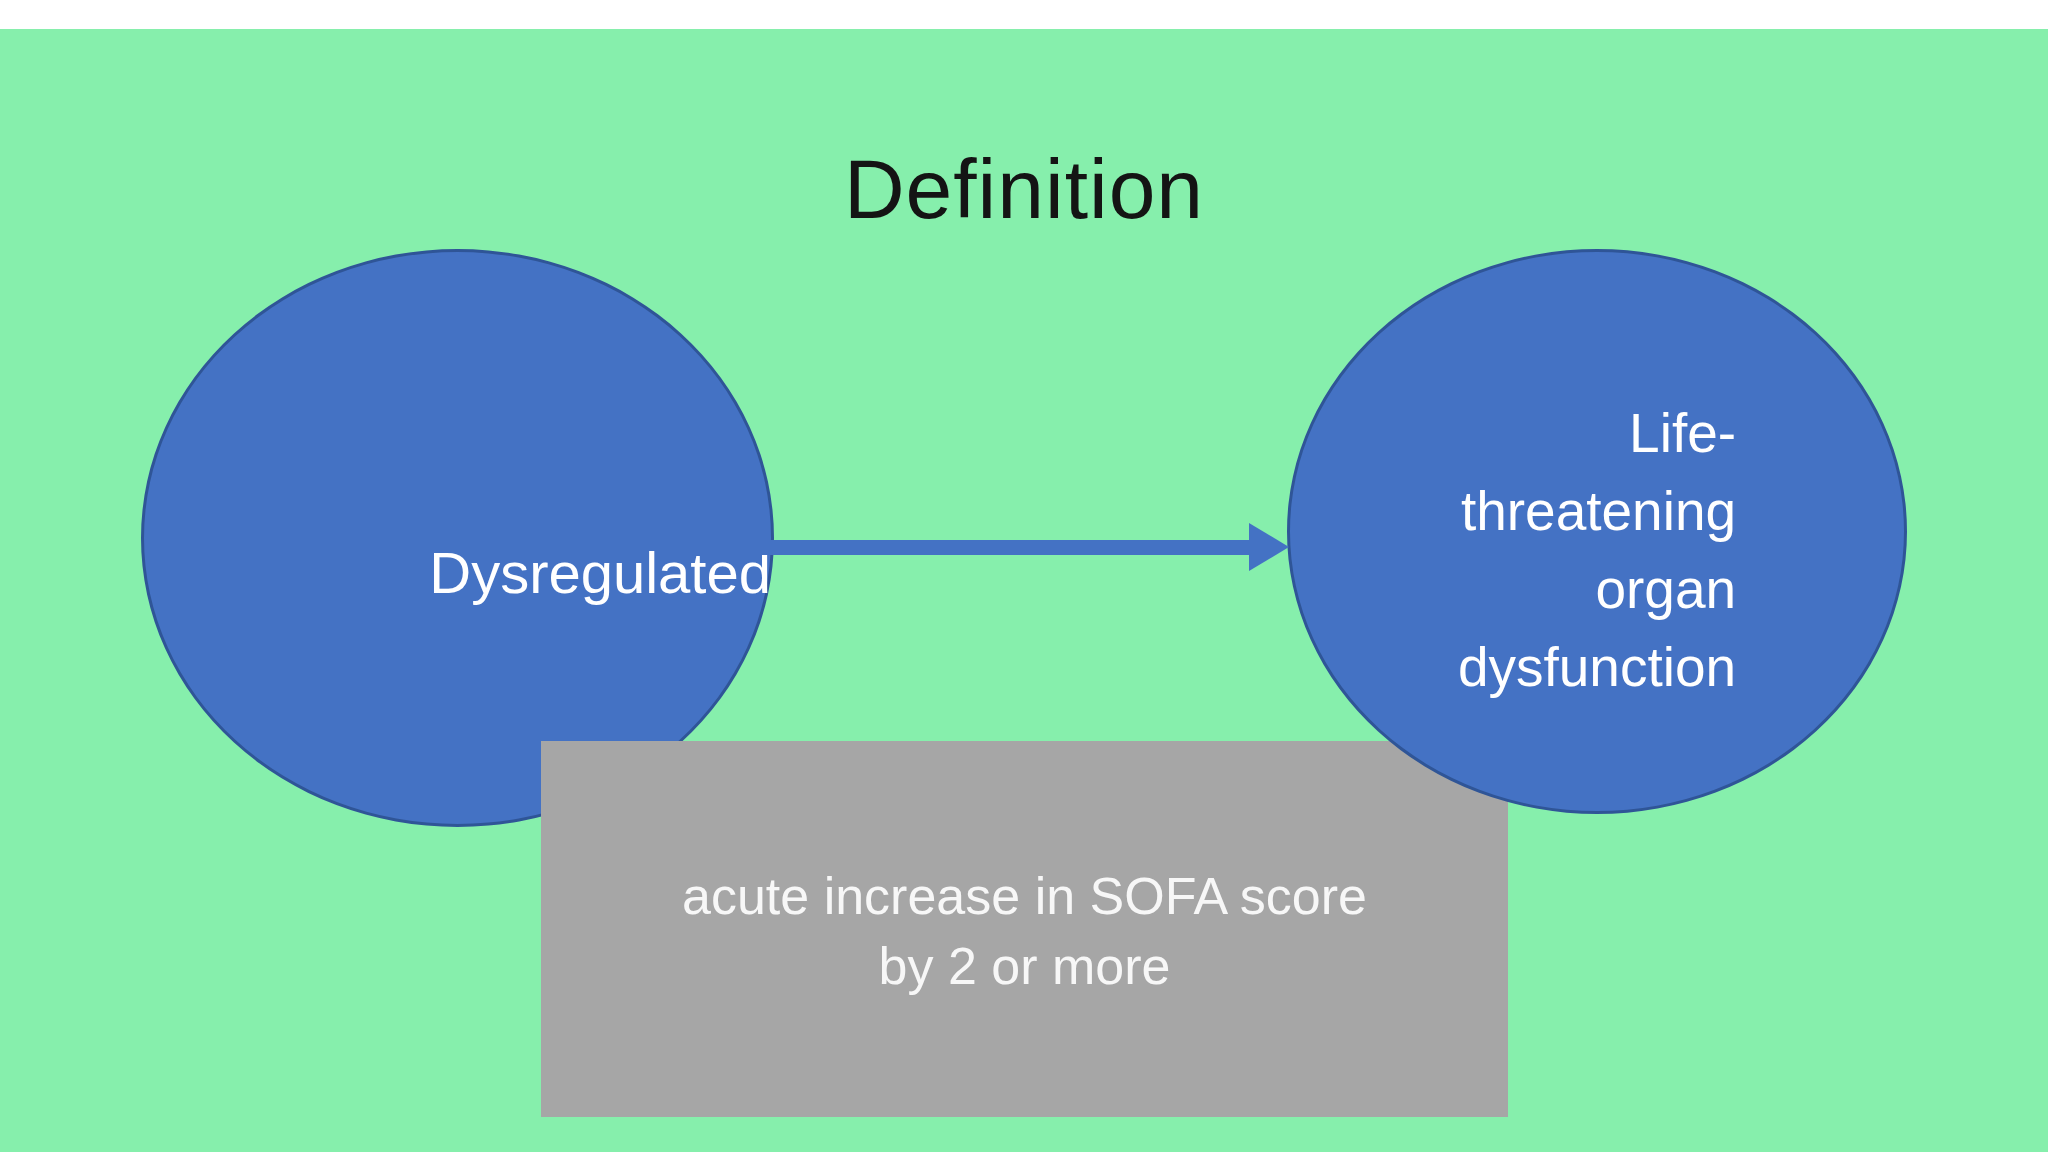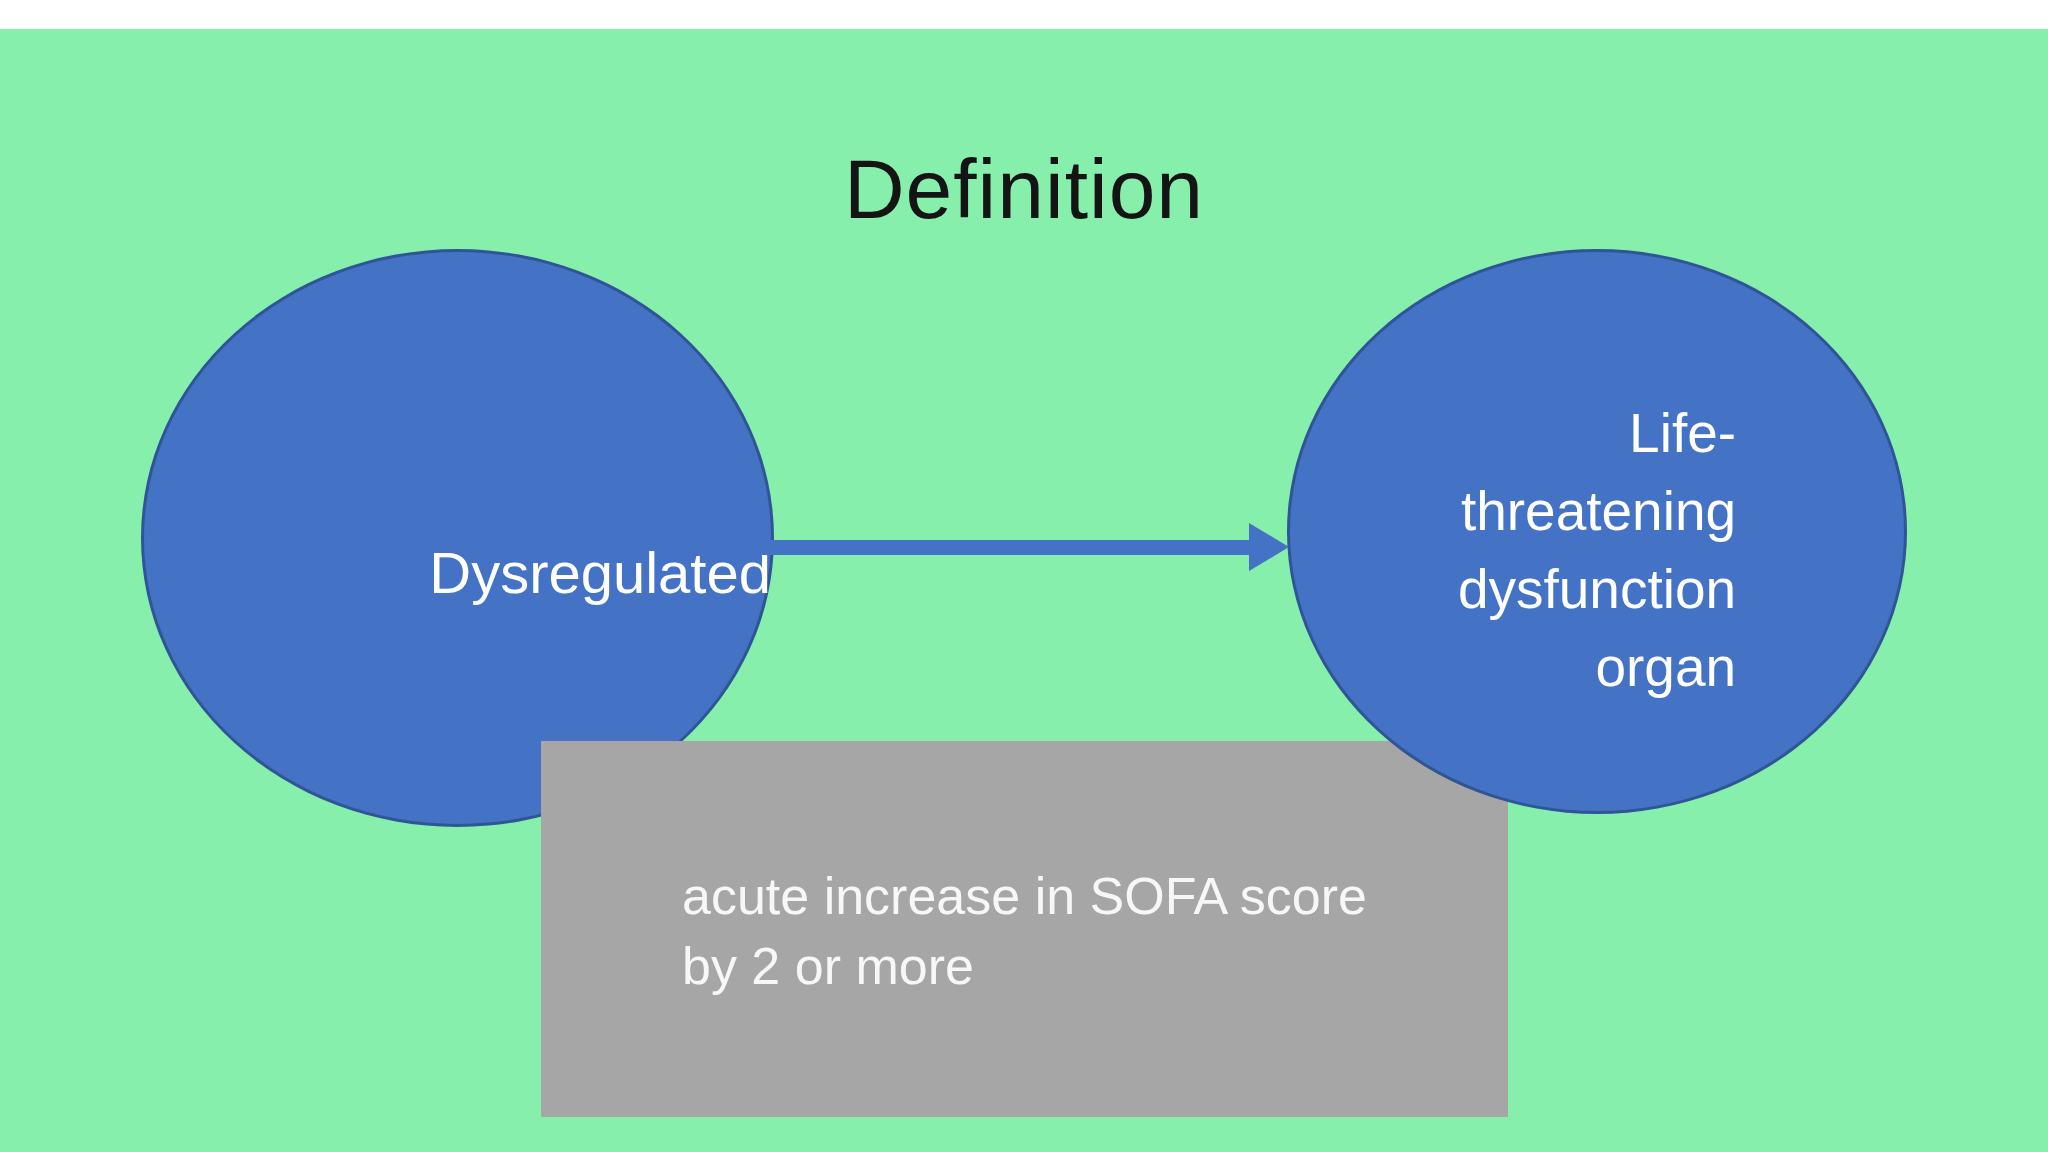--- a/index.html
+++ b/index.html
@@ -70,20 +70,21 @@
     position: absolute;
     left: 541px;
     top: 712px;
     width: 967px;
     height: 376px;
     background: #A6A6A6;
     z-index: 2;
     display: flex;
     align-items: center;
     justify-content: center;
+    text-align: center;
     color: #f7f7f7;
   }
   #criteria-box .shape-text {
     font-size: 52px;
     line-height: 70px;
     transform: translateY(2px);
   }
   #arrow {
     position: absolute;
     left: 757px;
@@ -128,22 +129,22 @@
     <div class="shape-text">
       <div>acute increase in SOFA score</div>
       <div>by 2 or more</div>
     </div>
   </div>
 
   <div class="ellipse" id="right-ellipse">
     <div class="shape-text">
       <div>Life-</div>
       <div>threatening</div>
+      <div>organ</div>
       <div>dysfunction</div>
-      <div>organ</div>
     </div>
   </div>
 
   <div id="arrow">
     <div class="shaft"></div>
     <div class="head"></div>
   </div>
 
 </div>
 

